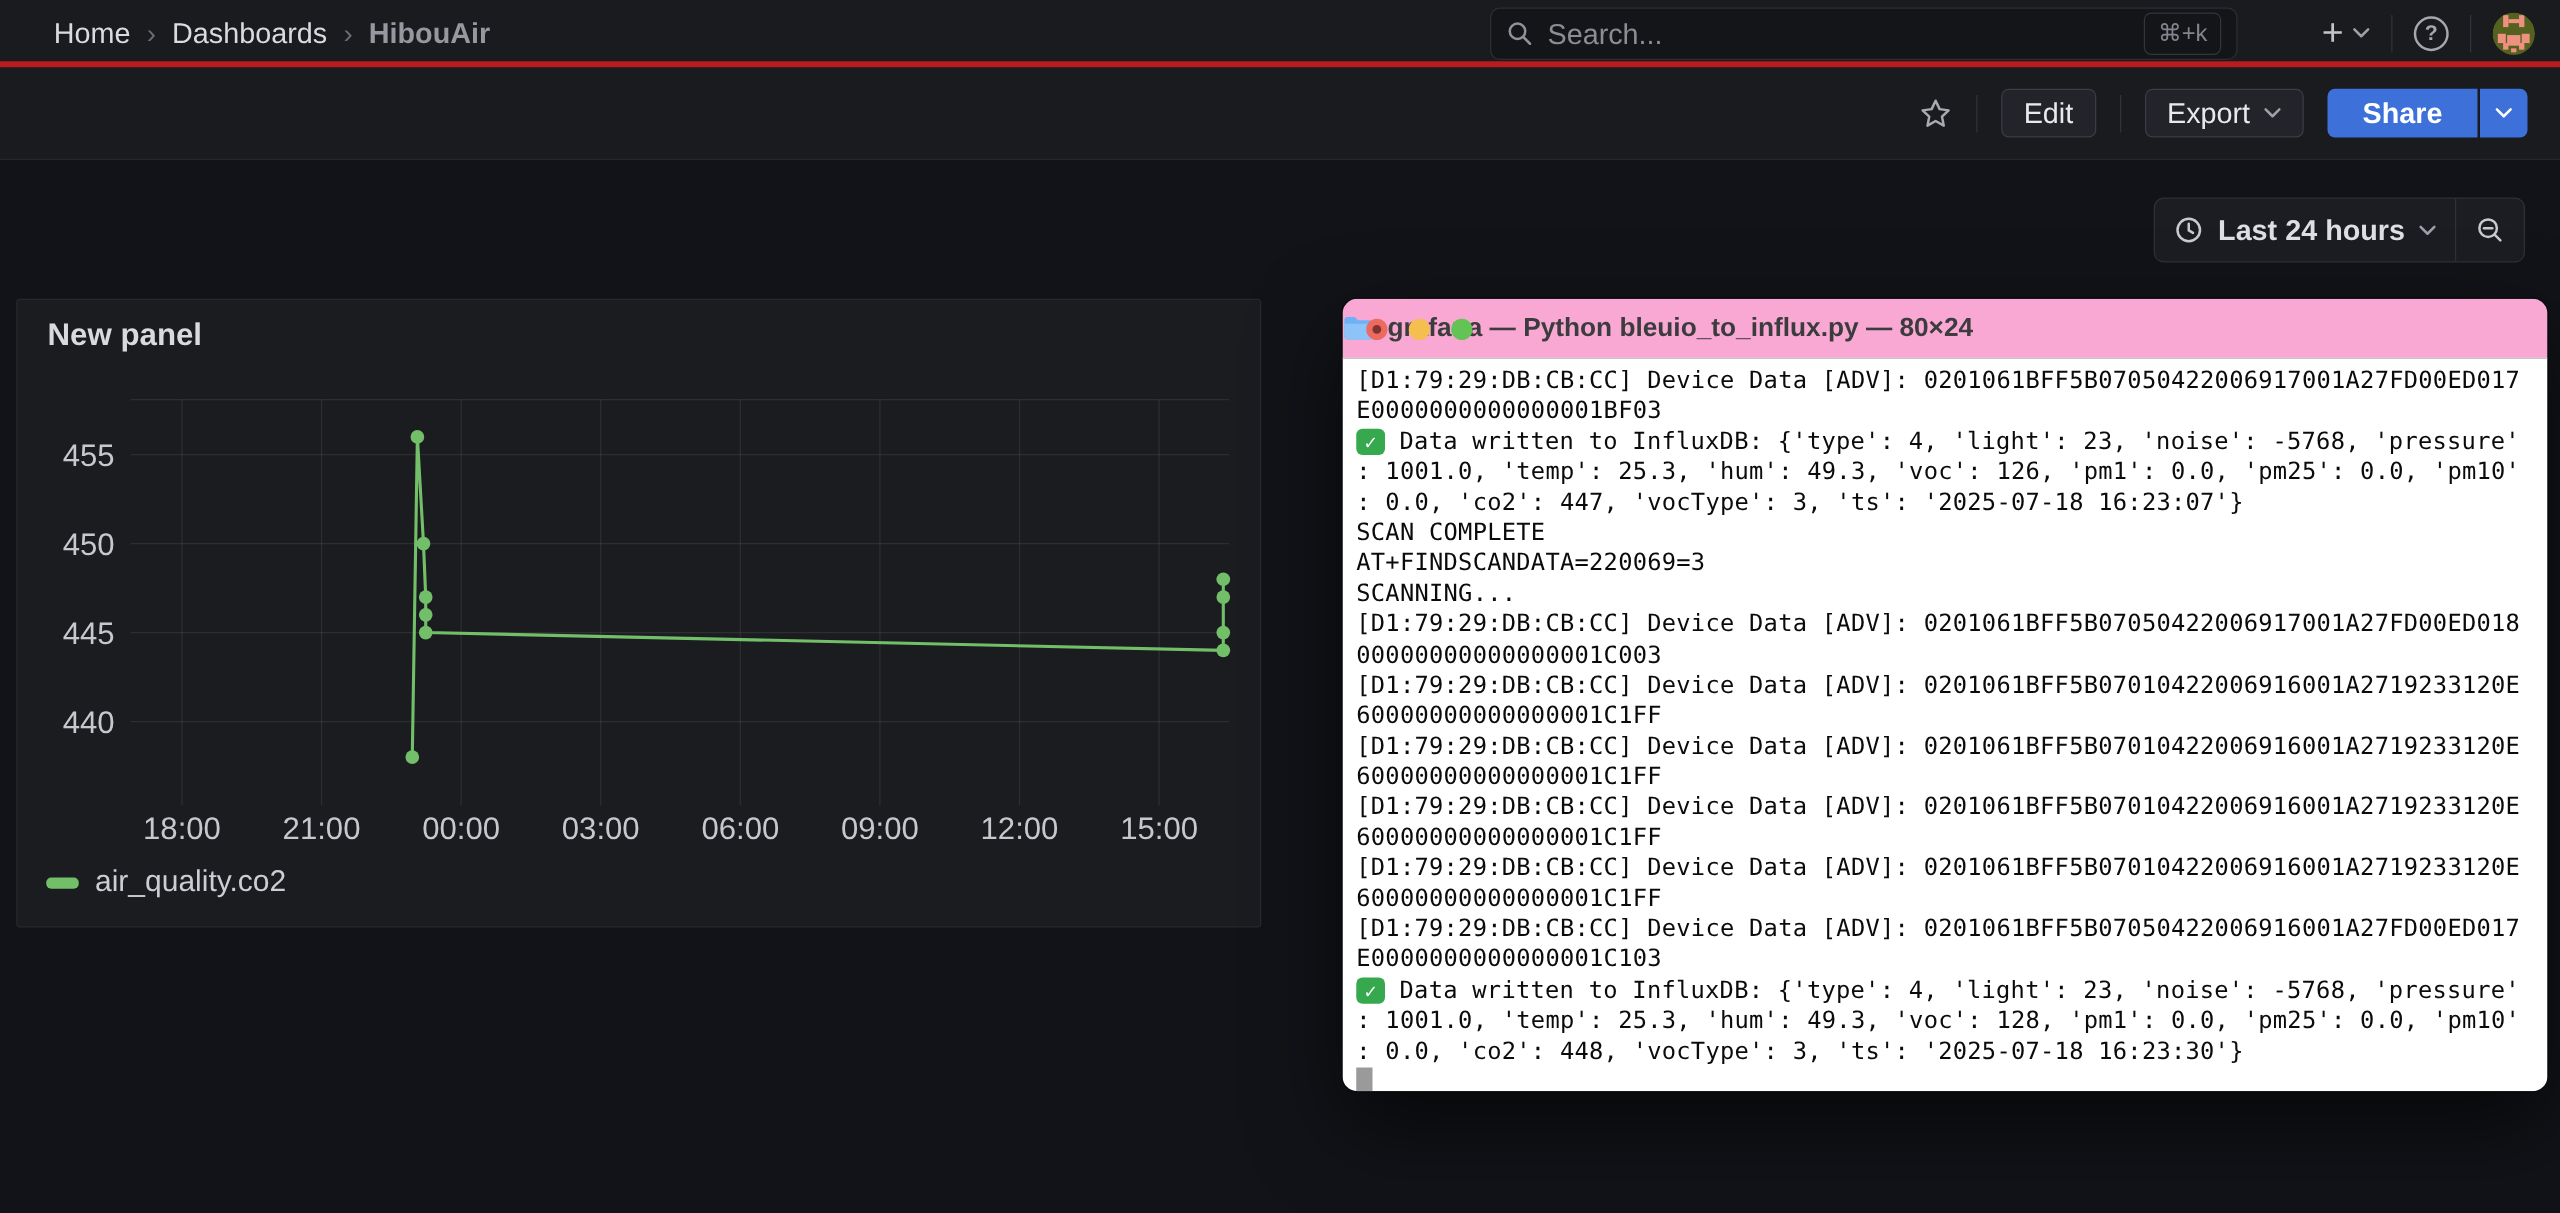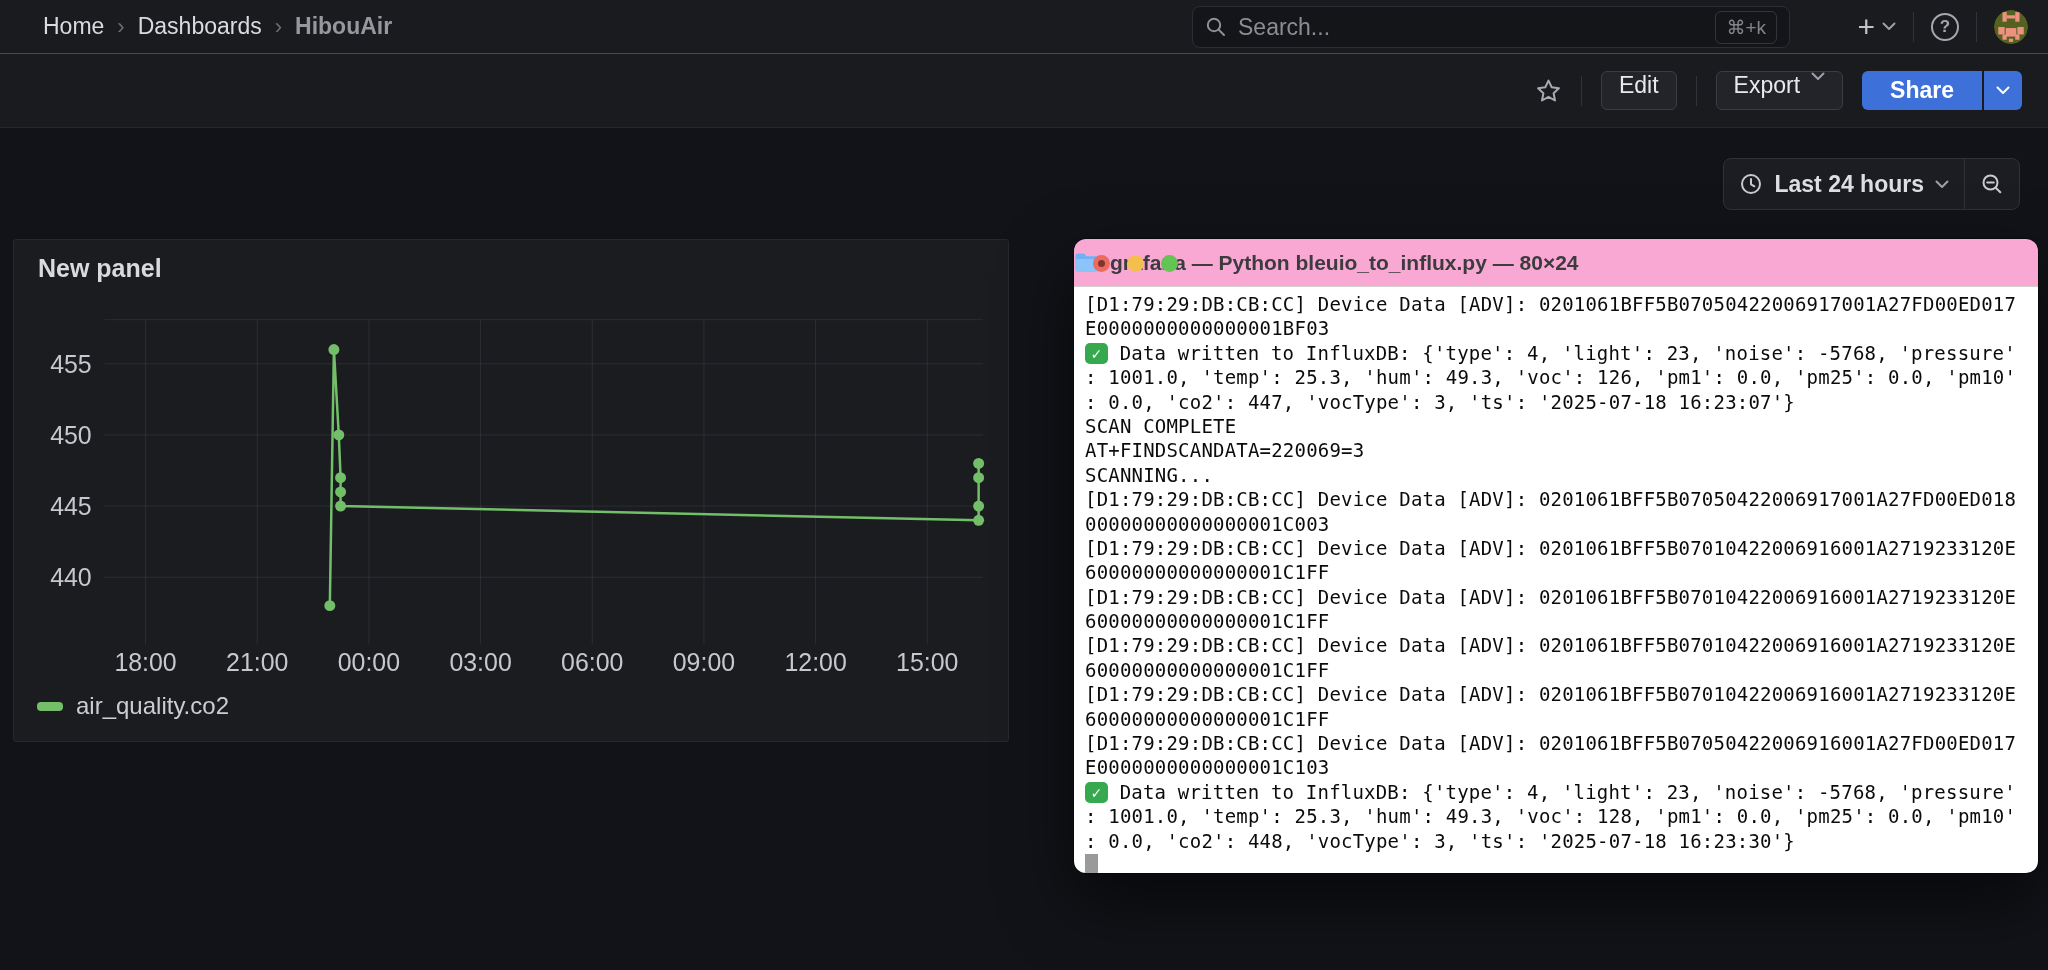--- a/index.html
+++ b/index.html
@@ -8,21 +8,21 @@
     position: relative;
     background:#121318;
     font-family:"Liberation Sans", sans-serif;
     color:#D8D9DA;
     overflow:hidden;
   }
 
   
   .topnav{
     position:absolute; left:0; top:0; width:2048px; height:54px;
-    background:#1A1B1F; border-bottom:1px solid #b91c1c;
+    background:#1A1B1F; border-bottom:5px solid #b91c1c;
   }
   .breadcrumb{
     position:absolute; left:43px; top:0; height:53px;
     display:flex; align-items:center;
   }
   .bc-item{ font-size:23px; font-weight:500; color:#DADBE0; cursor:pointer; }
   .bc-item.current{ color:#96979F; font-weight:700; cursor:default; }
   .bc-sep{ color:#6C6E76; margin:0 13px; font-size:22px; }
 
   .search{
@@ -55,21 +55,21 @@
     position:absolute; left:0; top:54px; width:2048px; height:74px;
     background:#1A1B1F; border-bottom:1px solid #26272C;
     display:flex; align-items:center; justify-content:flex-end;
     gap:19px; padding-right:26px;
   }
   .starbtn{ display:flex; align-items:center; cursor:pointer; }
   .btn{
     height:39px; padding:0 17px; background:#22242A;
     border:1px solid #3B3D44; border-radius:6px;
     color:#E9E9ED; font:500 23px "Liberation Sans", sans-serif;
-    display:inline-flex; gap:11px; cursor:pointer;
+    display:inline-flex; align-items:center; gap:11px; cursor:pointer;
   }
   .share-wrap{ display:flex; }
   .btn-primary{
     height:39px; padding:0 28px; border:none; border-radius:6px 0 0 6px;
     color:#FFFFFF; font:600 23px "Liberation Sans", sans-serif;
     display:inline-flex; align-items:center; cursor:pointer;
   }
   .btn-primary-chev{
     height:39px; padding:0 12px; border:none; border-radius:0 6px 6px 0;
     margin-left:2px; display:inline-flex; align-items:center; cursor:pointer;

